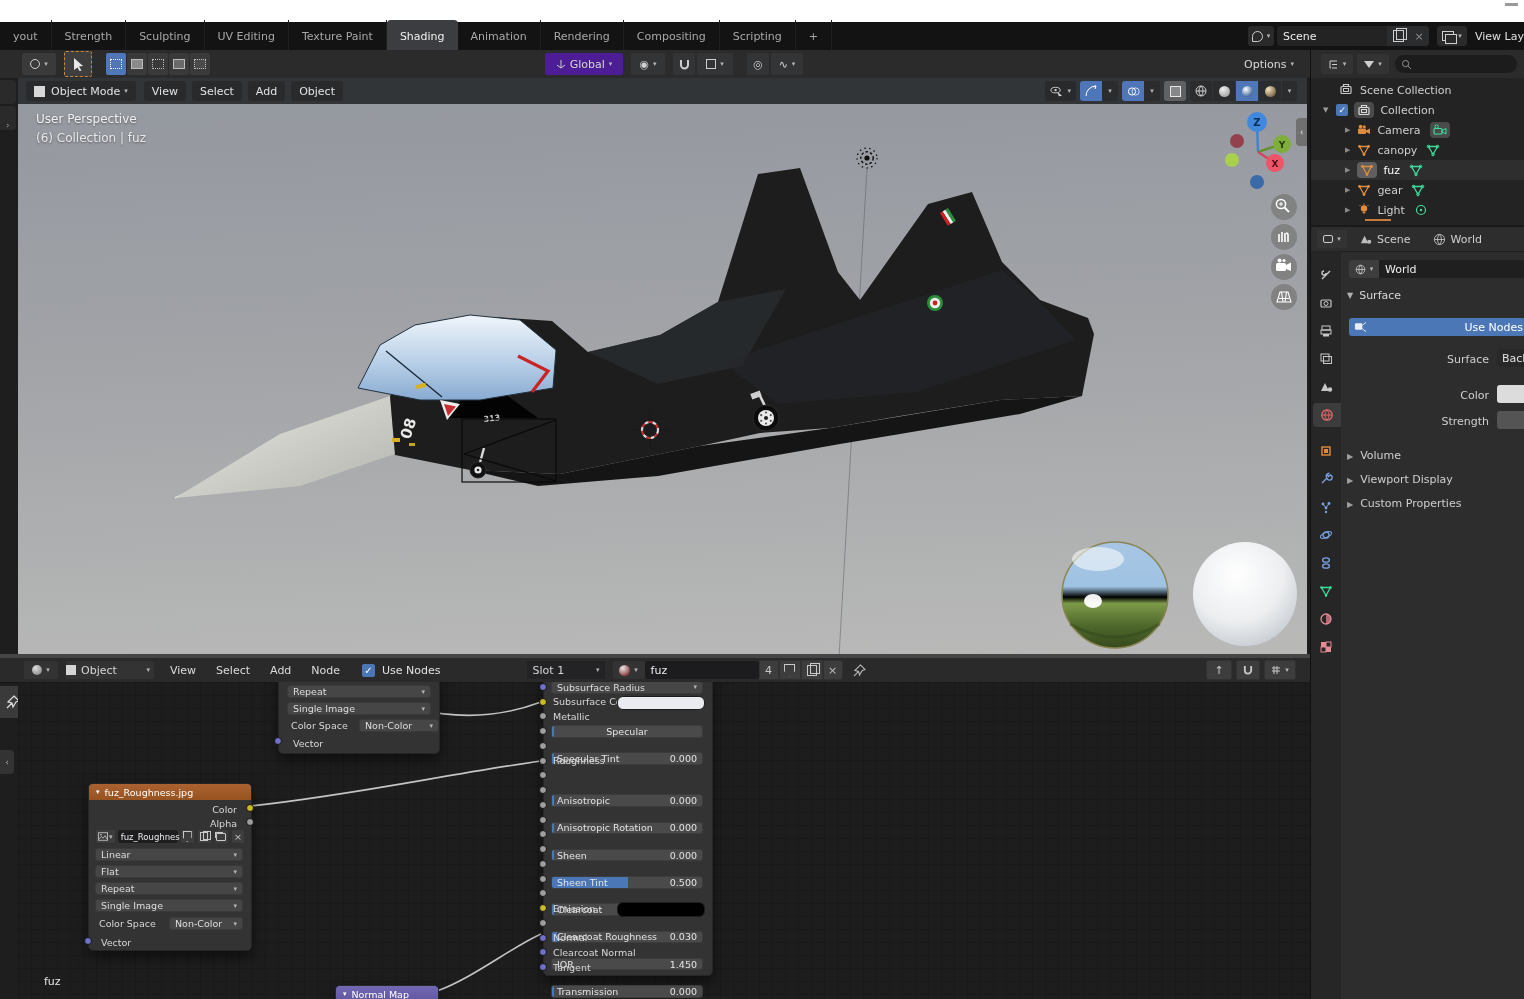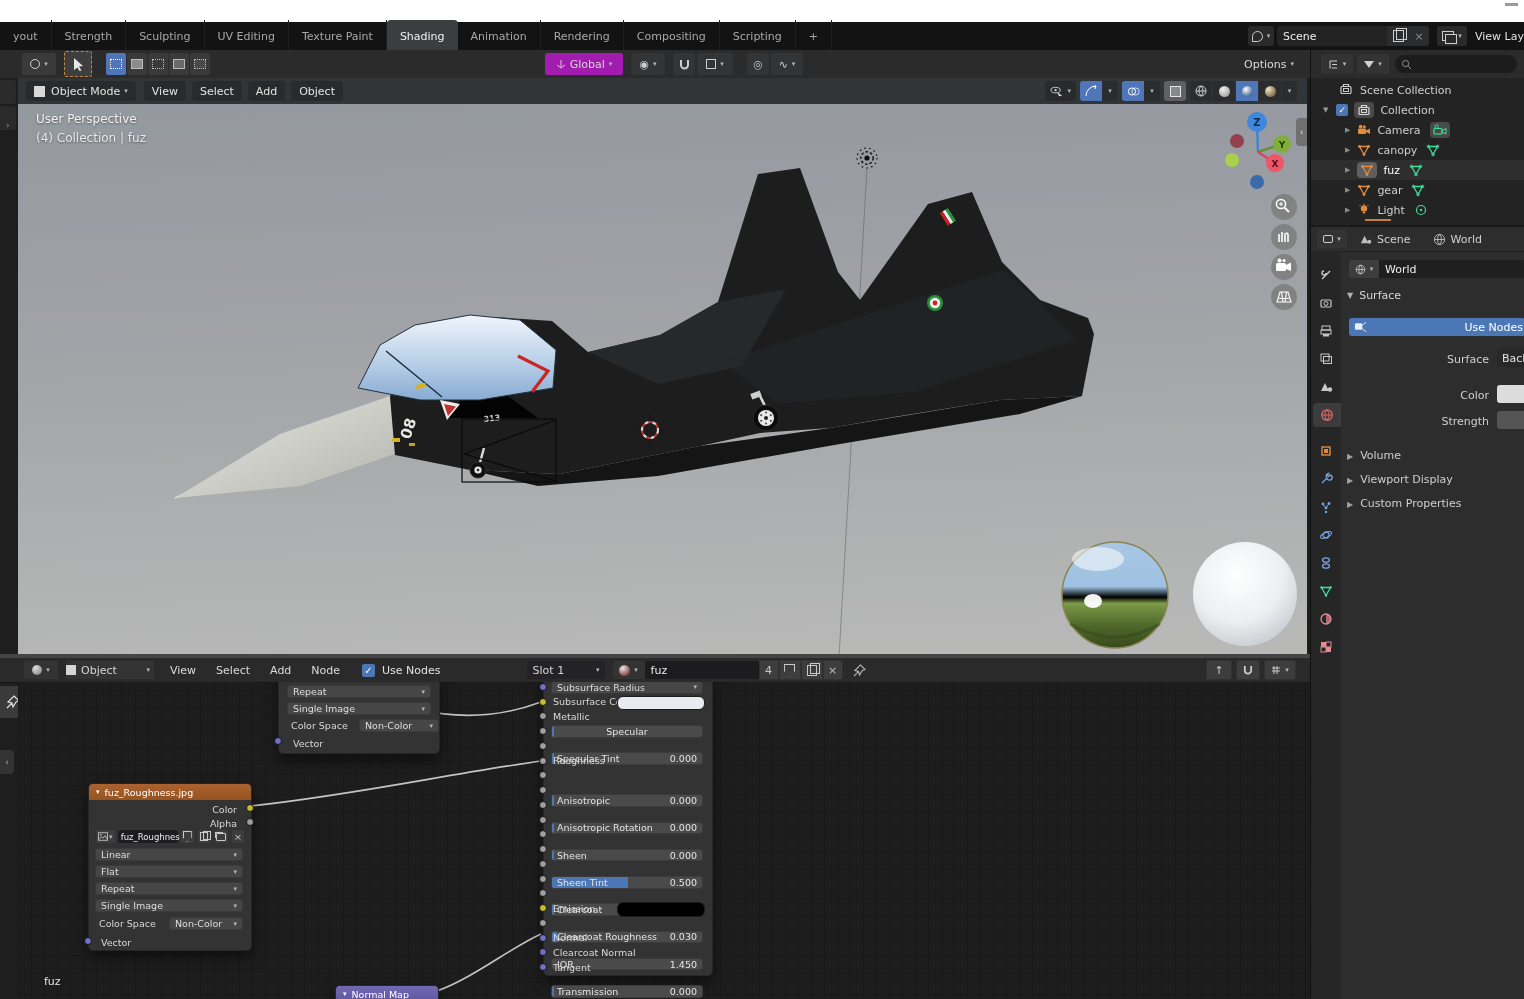--- a/index.html
+++ b/index.html
@@ -126,21 +126,21 @@
       <div class="toolbtn" style="width:20px;height:22px;">
           <span style="width:10px;height:8px;border:1px dotted #bdbdbd;"></span>
         </div>
       <div class="toolbtn" style="width:20px;height:22px;">
           <span style="width:10px;height:8px;border:1px solid #bdbdbd;background:#6a6a6a;"></span>
         </div>
       <div class="toolbtn" style="width:20px;height:22px;">
           <span style="width:10px;height:8px;border:1px dotted #bdbdbd;background:#4a4a4a;"></span>
         </div>
     </div>
-    <div class="toolbtn" style="width:78px;height:22px;margin-left:335px;background:#a21caf;">
+    <div class="toolbtn" style="width:78px;height:22px;margin-left:335px;background:#4c1d95;">
       <svg width="10" height="10" viewBox="0 0 10 10">
           <path d="M5 9 L5 1 M5 9 L1 6 M5 9 L9 6" stroke="#cfcfcf" fill="none"></path>
         </svg>
       <span style="margin-left:4px;">Global</span>
         <span class="chev">▾</span>
     </div>
     <div class="toolbtn" style="width:34px;height:22px;margin-left:8px;background:#333436;">
         <span style="color:#cfcfcf;">◉</span>
         <span class="chev">▾</span>
       </div>
@@ -536,21 +536,21 @@
         </div>
         <div class="btn" style="width:15px;height:20px;border-radius:0 3px 3px 0;">
             <span class="chev" style="margin:0;">▾</span>
           </div>
       </div>
     </div>
   </div>
 
   <div class="abs" id="viewport">
     <div class="abs ovl" style="left:18px;top:8px;">User Perspective</div>
-    <div class="abs ovl" style="left:18px;top:27px;color:#e9e9e9;">(4) Collection | fuz</div>
+    <div class="abs ovl" style="left:18px;top:27px;color:#e9e9e9;">(6) Collection | fuz</div>
 
     <svg class="abs" width="1289" height="554" viewBox="0 0 1289 554" style="left:0;top:0;">
       <defs>
         <linearGradient id="noseG" x1="0" y1="0" x2="1" y2="1">
           <stop offset="0" stop-color="#e9e9e4"></stop>
             <stop offset="1" stop-color="#b4b4ae"></stop>
         </linearGradient>
         <linearGradient id="canG" x1="0" y1="0" x2="0" y2="1">
           <stop offset="0" stop-color="#f0f5fb"></stop>
             <stop offset=".55" stop-color="#b9d0e8"></stop>

